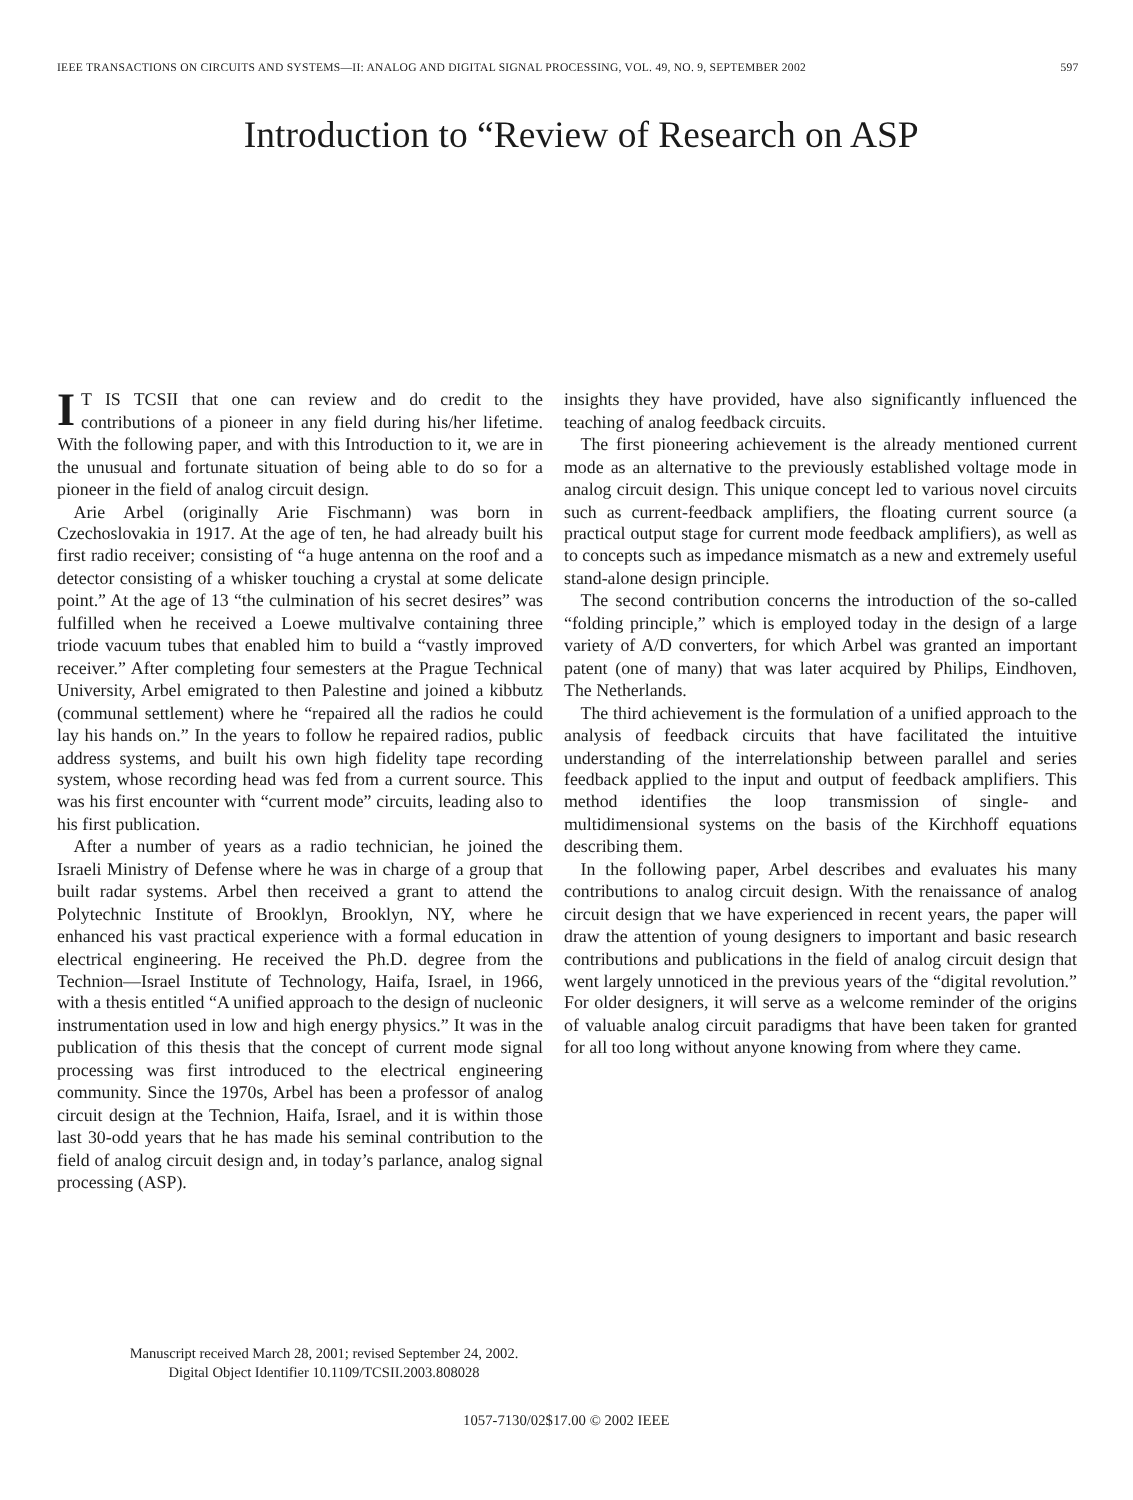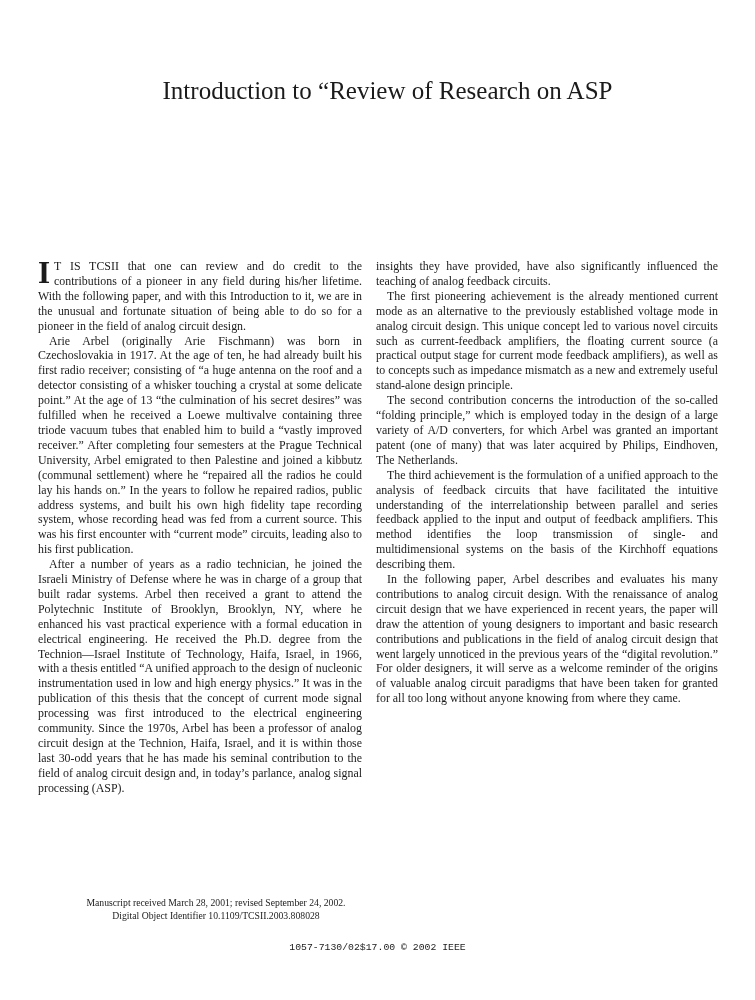--- a/index.html
+++ b/index.html
@@ -58,28 +58,32 @@
   
   .footnote{
     position:absolute;left:38px;top:897px;width:340px;
     font-size:9.7px;line-height:12.6px;text-align:center;
   }
   .footnote .fn-line{text-indent:16px;}
 
   
   .copyright{
     position:absolute;top:942px;left:0;right:0;
-    text-align:center;font-size:9.8px;font-family:Liberation Mono, monospace;
+    text-align:center;font-size:9.8px;
   }
 </style>
 </head>
 <body>
 
 <div class="page">
 
+  <div class="running-head">
+    <span>IEEE TRANSACTIONS ON CIRCUITS AND SYSTEMS—II: ANALOG AND DIGITAL SIGNAL PROCESSING, VOL. 49, NO. 9, SEPTEMBER 2002</span>
+    <span>597</span>
+  </div>
 
   <div class="title-block">
     <div>Introduction to “Review of Research on ASP</div>
   </div>
 
   <div class="columns">
 
     <div class="col col-left">
       <p class="flush"><span class="dropcap">I</span><span>T IS TCSII</span> <span>that one can review and do credit to the contributions of a pioneer in any field during his/her lifetime. With the following paper, and with this Introduction to it, we are in the unusual and fortunate situation of being able to do so for a pioneer in the field of analog circuit design.</span></p>
       <p>Arie Arbel (originally Arie Fischmann) was born in Czechoslovakia in 1917. At the age of ten, he had already built his first radio receiver; consisting of “a huge antenna on the roof and a detector consisting of a whisker touching a crystal at some delicate point.” At the age of 13 “the culmination of his secret desires” was fulfilled when he received a Loewe multivalve containing three triode vacuum tubes that enabled him to build a “vastly improved receiver.” After completing four semesters at the Prague Technical University, Arbel emigrated to then Palestine and joined a kibbutz (communal settlement) where he “repaired all the radios he could lay his hands on.” In the years to follow he repaired radios, public address systems, and built his own high fidelity tape recording system, whose recording head was fed from a current source. This was his first encounter with “current mode” circuits, leading also to his first publication.</p>

